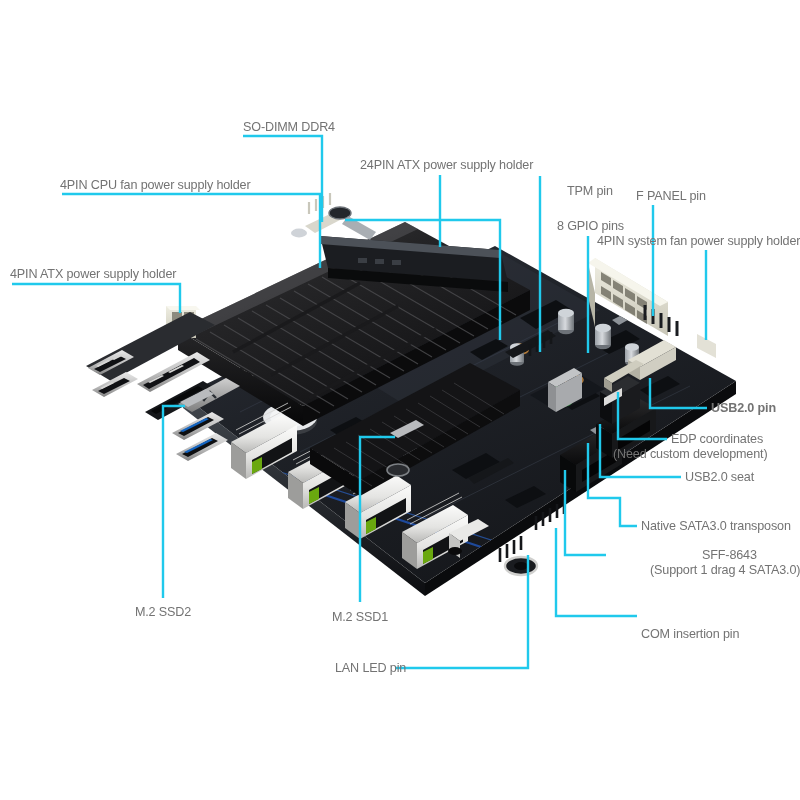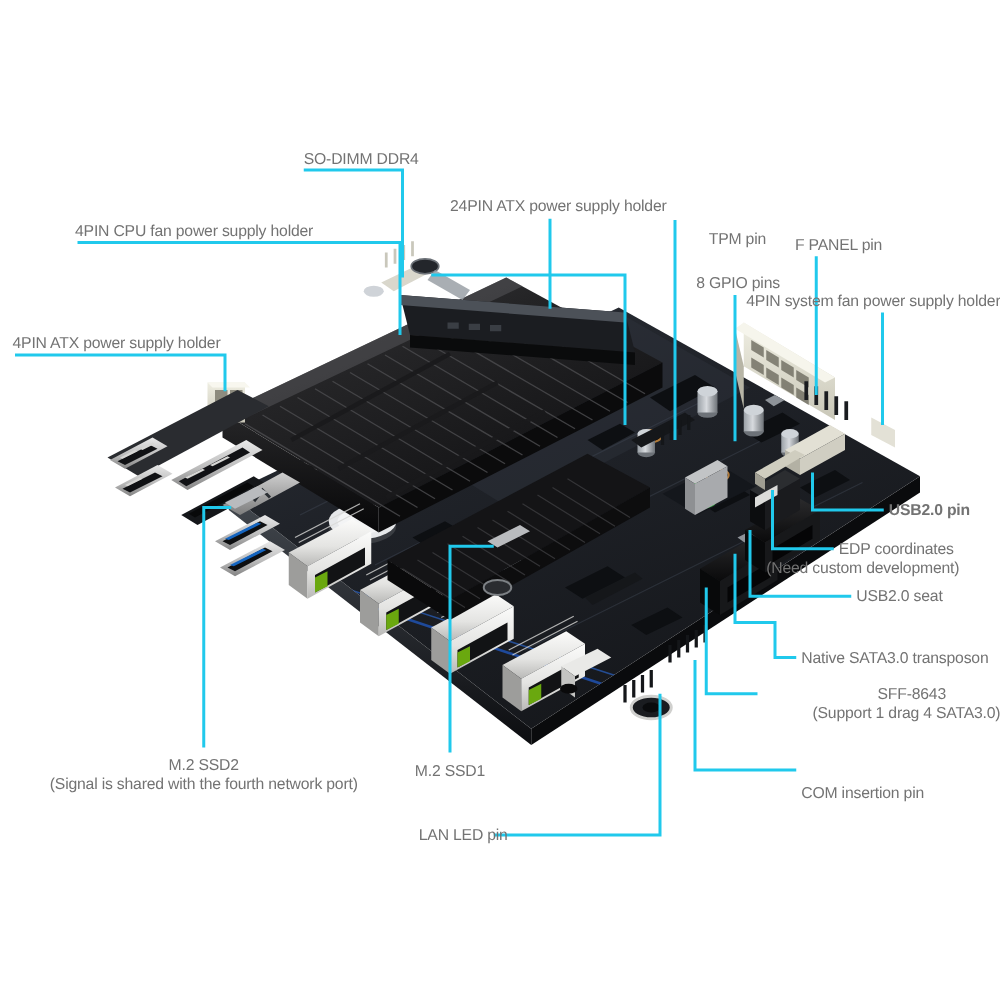--- a/index.html
+++ b/index.html
@@ -567,21 +567,20 @@
     <span style="margin-left:52px;">SFF-8643</span>
     <span class="sub">(Support 1 drag 4 SATA3.0)</span>
   </div>
 
   <div class="label" style="left:641px; top:609px;margin-top:18px;">
     <span>COM insertion pin</span>
   </div>
 
   <div class="label center" style="left:163px; top:605px; transform:translateX(-50%);">
     <span>M.2 SSD2</span>
-    <span class="sub">(Signal is shared with the fourth network port)</span>
   </div>
 
   <div class="label center" style="left:360px; top:610px; transform:translateX(-50%);">
     <span>M.2 SSD1</span>
   </div>
 
   <div class="label" style="left:335px; top:661px;">
     <span>LAN LED pin</span>
   </div>
 

